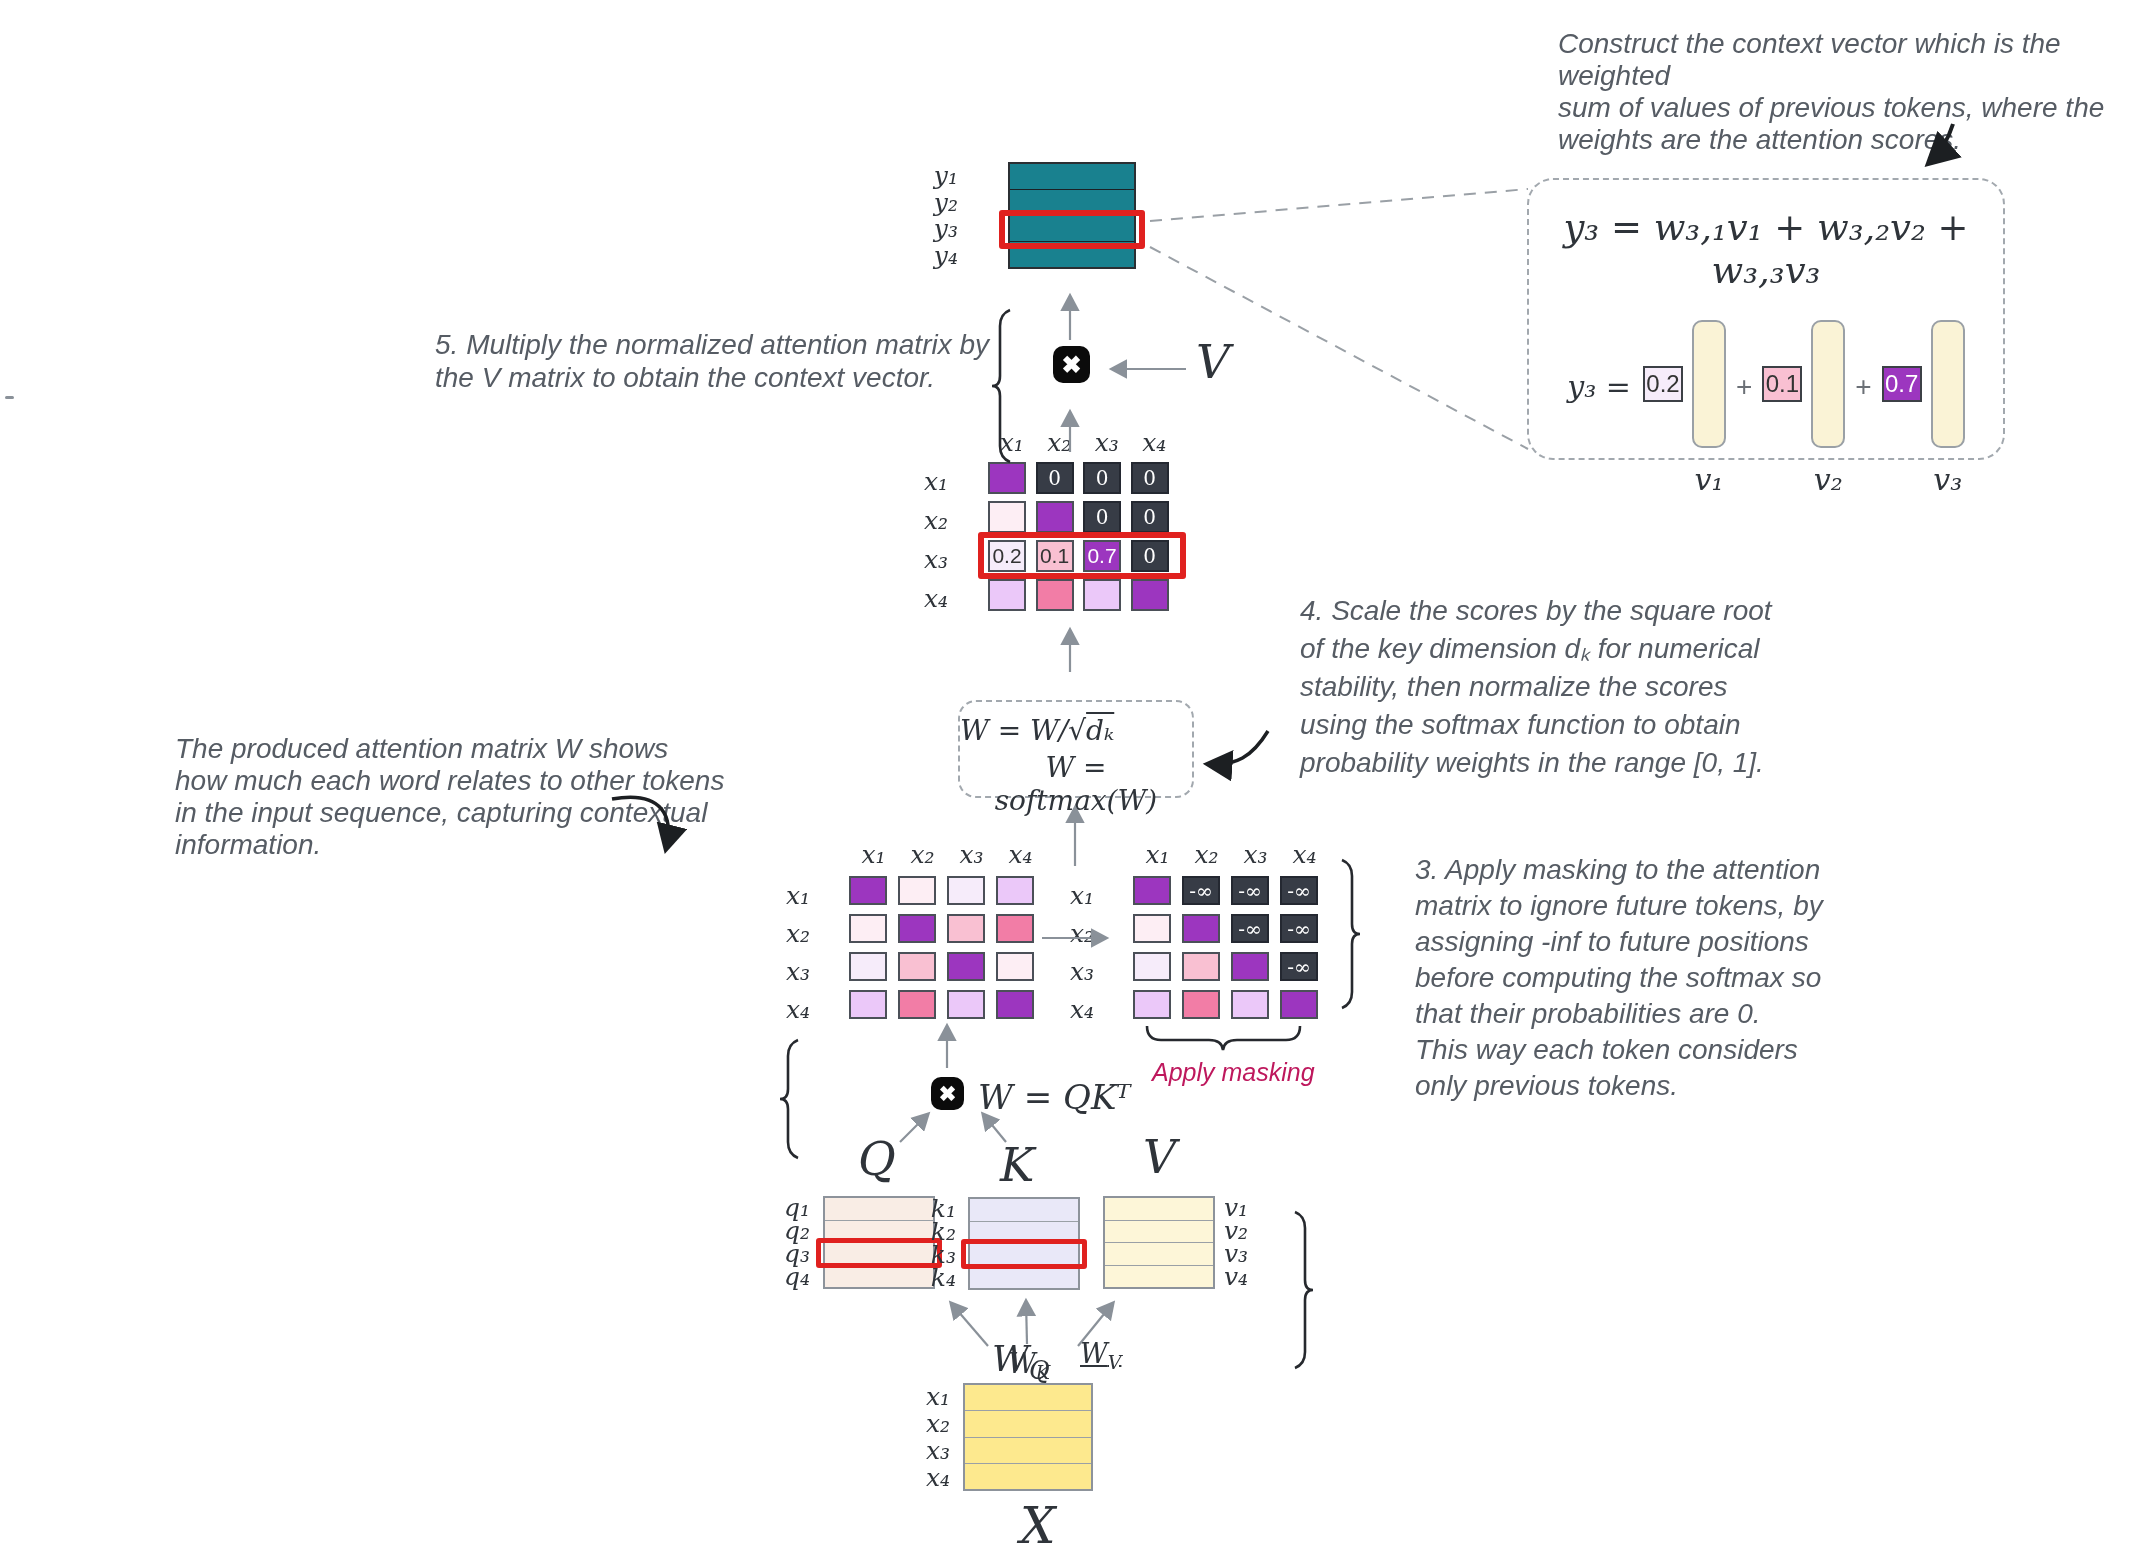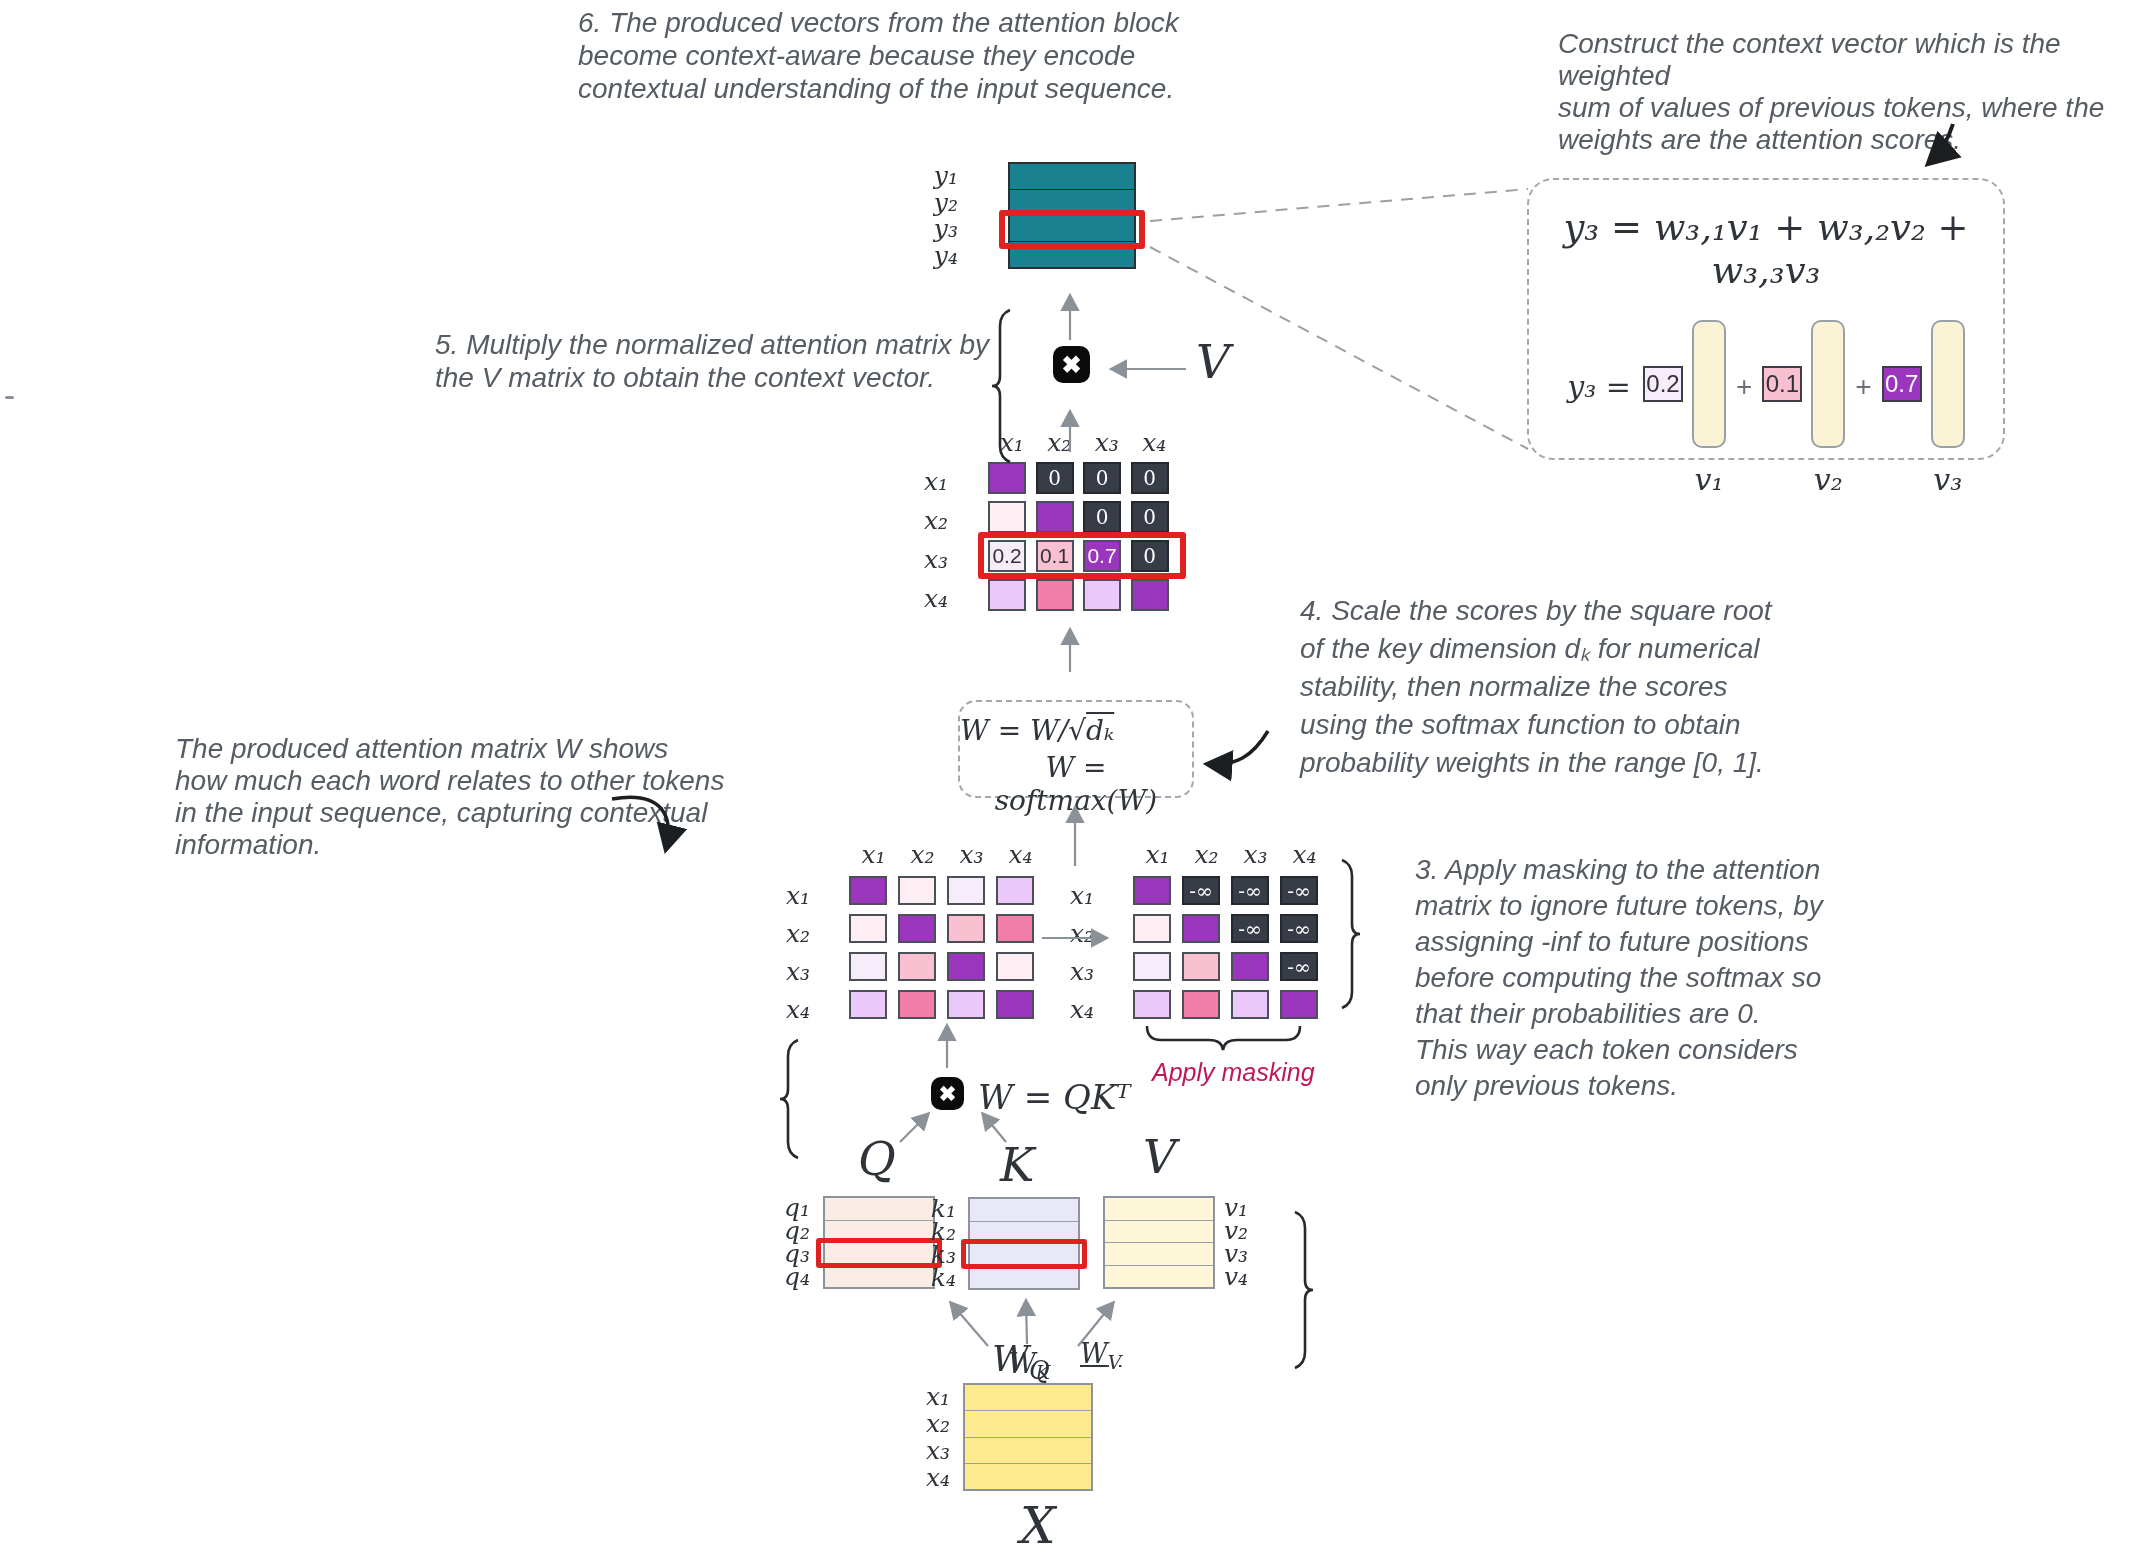--- a/index.html
+++ b/index.html
@@ -44,23 +44,20 @@
                font-family:"DejaVu Serif",serif;font-style:italic;font-size:30px;color:#2f343a;}
   .plus{font-size:28px;color:#6b7076;margin:0 10px;transform:translateY(-22px);}
   .ovl{text-decoration:overline;}
   sub{font-size:70%;}
 </style>
 </head>
 <body>
 
 <div class="canvas">
 
-  <div class="note" style="left:578px;top:6px;font-size:28px;line-height:33px;">6. The produced vectors from the attention block
-become context-aware because they encode
-contextual understanding of the input sequence.</div>
   <div class="note" style="left:1558px;top:28px;font-size:28px;line-height:32px;">Construct the context vector which is the weighted
 sum of values of previous tokens, where the
 weights are the attention scores.</div>
   <div class="note" style="left:435px;top:328px;font-size:28px;line-height:33px;">5. Multiply the normalized attention matrix by
 the V matrix to obtain the context vector.</div>
   <div class="note" style="left:1300px;top:592px;font-size:28px;line-height:38px;">4.  Scale the scores by the square root
 of the key dimension dₖ for numerical
 stability, then normalize the scores
 using the softmax function to obtain
 probability weights in the range [0, 1].</div>

